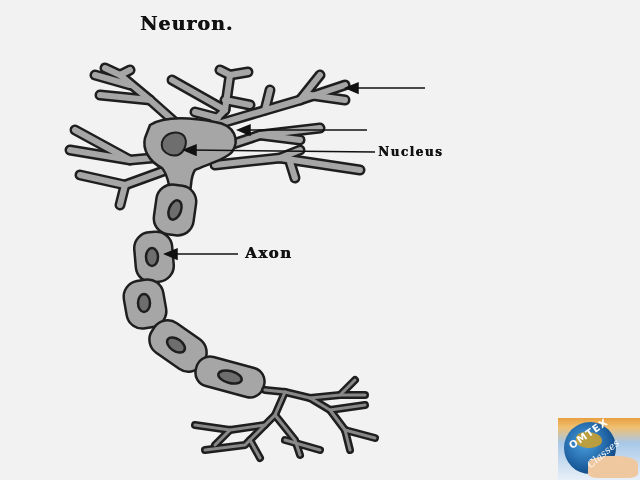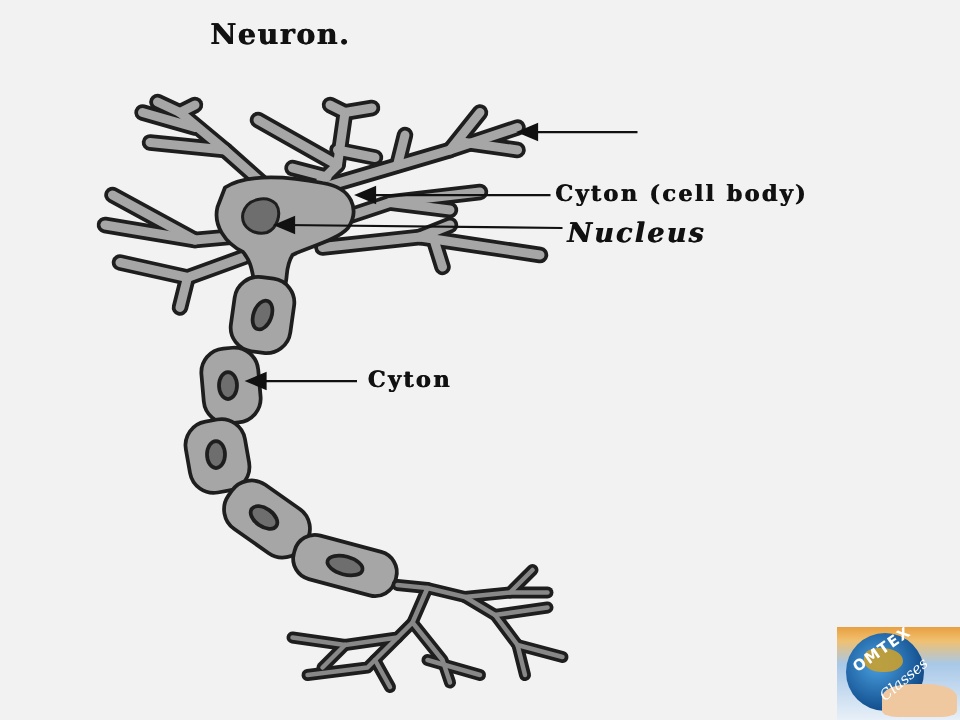--- a/index.html
+++ b/index.html
@@ -15,21 +15,21 @@
       font-family: "DejaVu Serif", serif;
       font-weight: bold;
       color: #111;
       letter-spacing: 1.5px;
       white-space: nowrap;
       text-shadow: 0.5px 0 0 #111;
     }
     #title { left: 140px; top: 12px; font-size: 19px; letter-spacing: 1px; }
     #lbl-dendrites { left: 432px; top: 78px; font-size: 15px; }
     #lbl-cyton { left: 370px; top: 120px; font-size: 15px; }
-    #lbl-nucleus { left: 378px; top: 145px; font-size: 18px; font-style: italic; }
+    #lbl-nucleus { left: 378px; top: 145px; font-size: 12px; }
     #lbl-axon { left: 245px; top: 244px; font-size: 15px; }
     #logo {
       position: absolute; left: 558px; top: 418px; width: 82px; height: 62px;
       background: linear-gradient(180deg, #e8a040 0%, #f0c070 15%, #a8c8e8 40%, #e8f0f8 100%);
       overflow: hidden;
     }
     #logo .globe {
       position: absolute; left: 6px; top: 4px; width: 52px; height: 52px; border-radius: 50%;
       background: radial-gradient(circle at 40% 40%, #4aa0e0 0%, #1a5a9a 60%, #0a2a5a 100%);
     }
@@ -185,23 +185,22 @@
         <polygon points="184,150 196,145 196,155"></polygon>
       </g>
       <g>
         <line x1="238" y1="254" x2="172" y2="254"></line>
         <polygon points="165,254 177,249 177,259"></polygon>
       </g>
     </g>
   </svg>
 
   <div id="title" class="label">Neuron.</div>
-  <div id="lbl-cyton" class="label">Cyton (cell body)</div>
   <div id="lbl-nucleus" class="label">Nucleus</div>
-  <div id="lbl-axon" class="label">Cyton</div>
+  <div id="lbl-axon" class="label">Axon</div>
 
   <div id="logo">
     <div class="globe"></div>
     <div class="land"></div>
     <div class="hand"></div>
     <div class="brand">OMTEX</div>
     <div class="sub">Classes</div>
   </div>
 </div>
 

